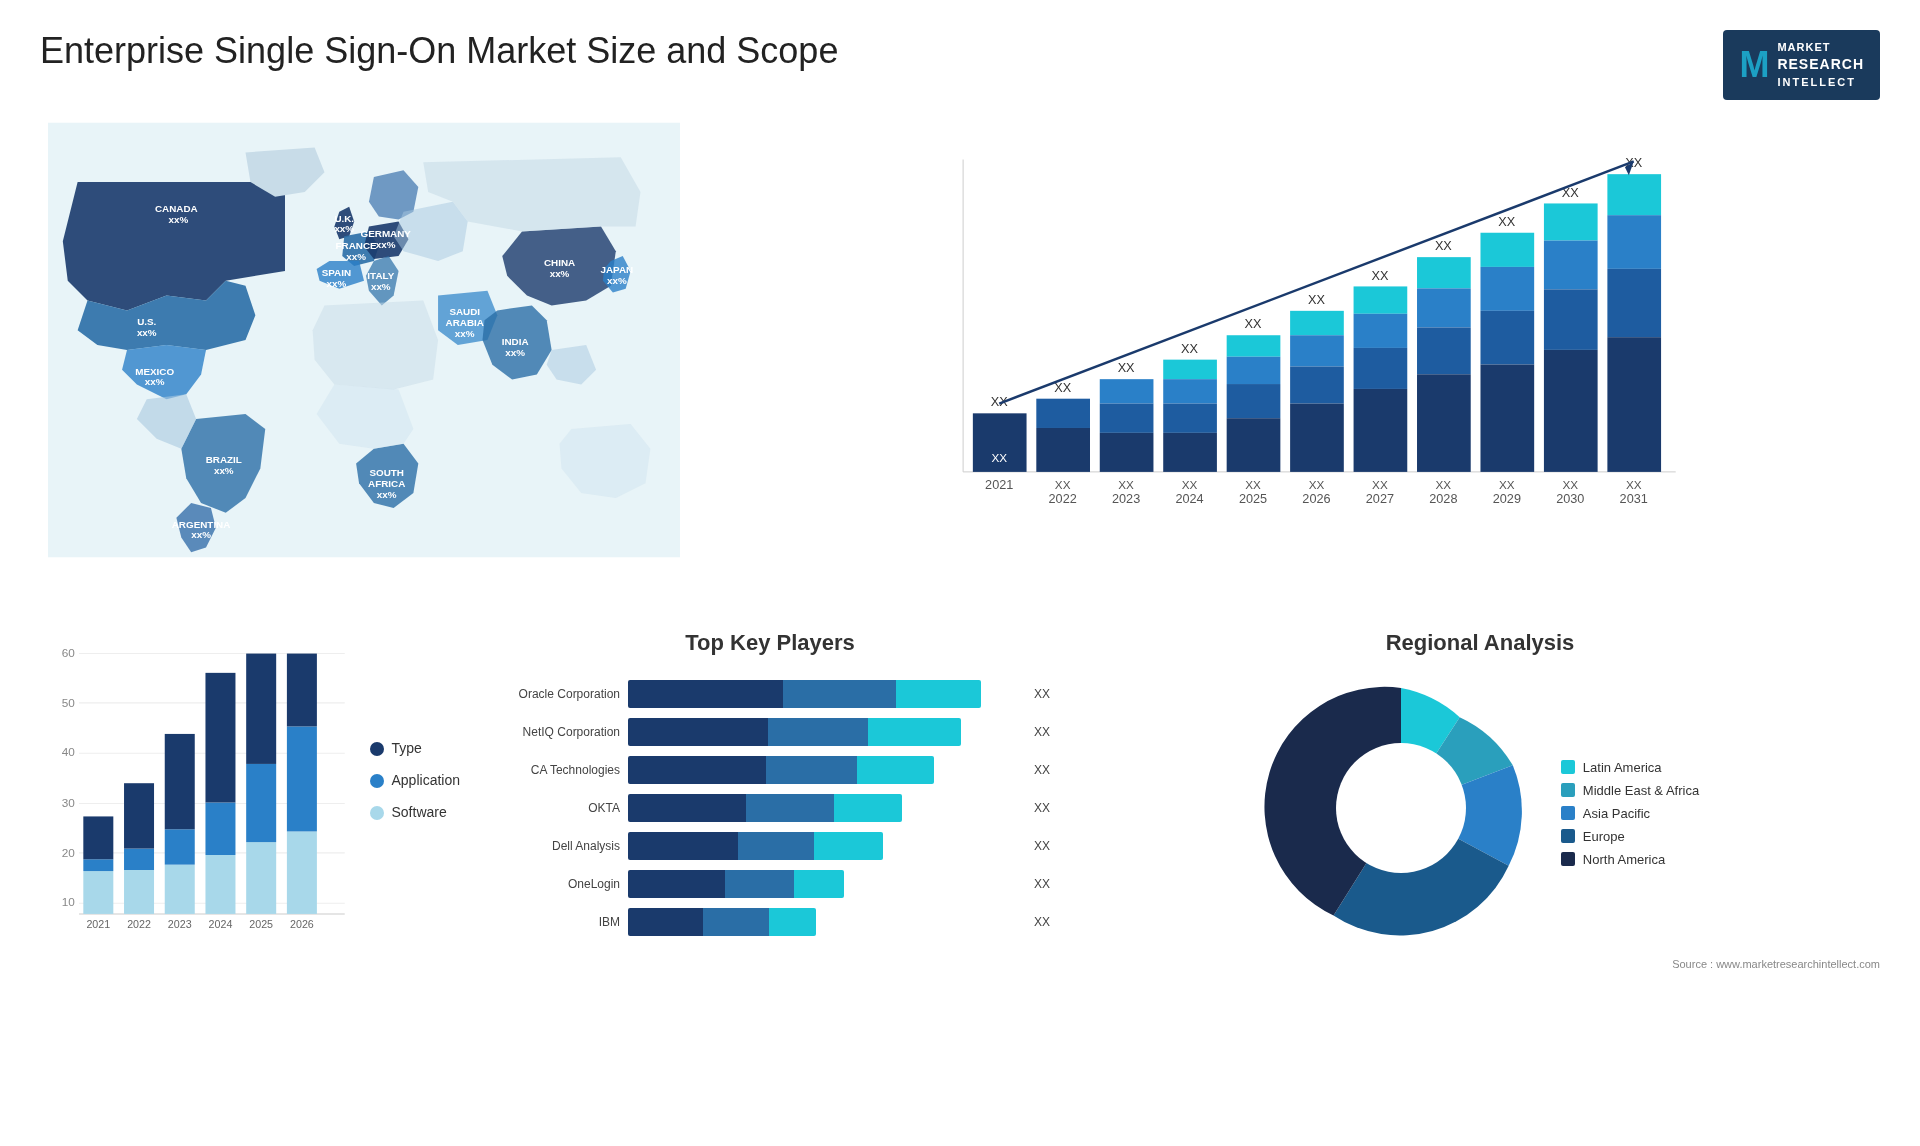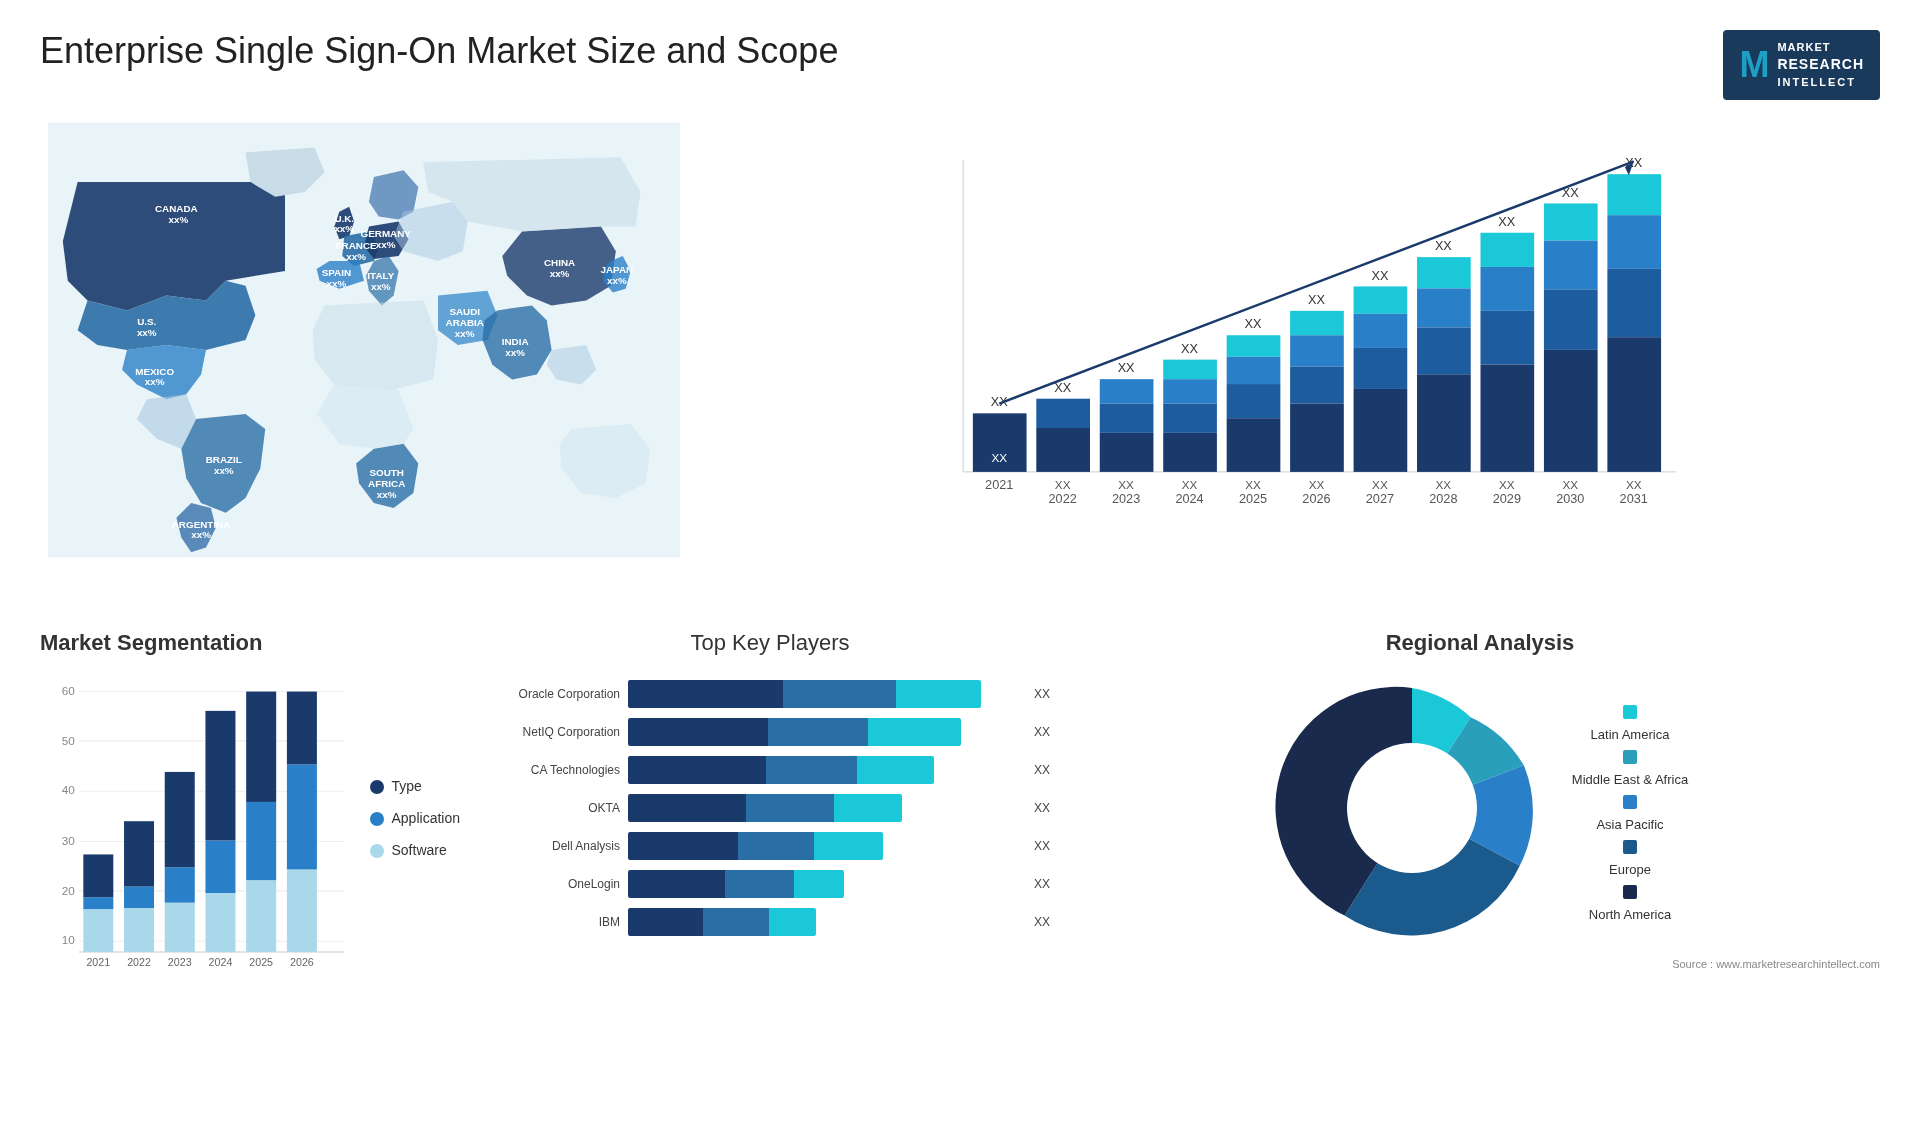--- a/index.html
+++ b/index.html
@@ -76,21 +76,21 @@
     .segment-title {
       font-size: 22px;
       font-weight: 700;
       margin-bottom: 12px;
     }
     .players-container {
       flex: 0 0 580px;
     }
     .players-title {
       font-size: 22px;
-      font-weight: 400;
+      font-weight: 700;
       text-align: center;
       margin-bottom: 12px;
     }
     .regional-container {
       flex: 1;
     }
     .regional-title {
       font-size: 22px;
       font-weight: 700;
       text-align: center;
@@ -189,21 +189,20 @@
       display: flex;
       flex-direction: column;
       gap: 8px;
       font-size: 13px;
       margin-top: 10px;
     }
     .donut-legend-item {
       display: flex;
       align-items: center;
       gap: 8px;
-      flex-direction: column;
     }
     .donut-legend-dot {
       width: 14px;
       height: 14px;
       border-radius: 2px;
       flex-shrink: 0;
     }
     .regional-inner {
       display: flex;
       gap: 20px;
@@ -434,21 +433,20 @@
       <path class="trend-arrow" d="M97,270 L747,22"></path>
 
       <polygon points="747,22 738,28 742,36" fill="#1a3a6c"></polygon>
     </svg>
   </div>
 </div>
 
 <div class="bottom-section">
 
   <div class="segment-container">
-    <div class="segment-title">Market Segmentation</div>
     <div class="seg-chart-area">
       <div class="seg-svg-wrap">
         <svg viewBox="0 0 280 280" width="100%" height="100%">
 
           <text x="28" y="25" text-anchor="end" font-size="11" fill="#888">60</text>
           <text x="28" y="72" text-anchor="end" font-size="11" fill="#888">50</text>
           <text x="28" y="118" text-anchor="end" font-size="11" fill="#888">40</text>
           <text x="28" y="165" text-anchor="end" font-size="11" fill="#888">30</text>
           <text x="28" y="212" text-anchor="end" font-size="11" fill="#888">20</text>
           <text x="28" y="258" text-anchor="end" font-size="11" fill="#888">10</text>

